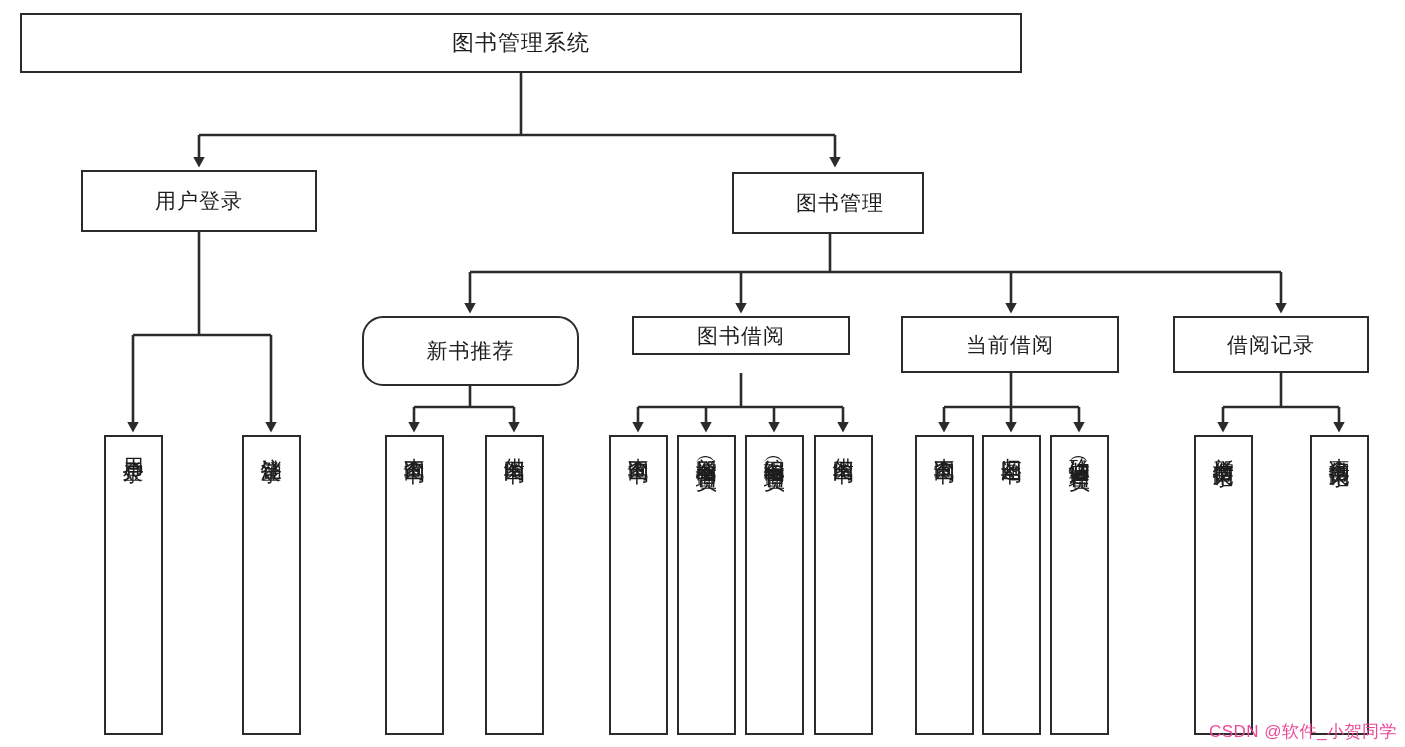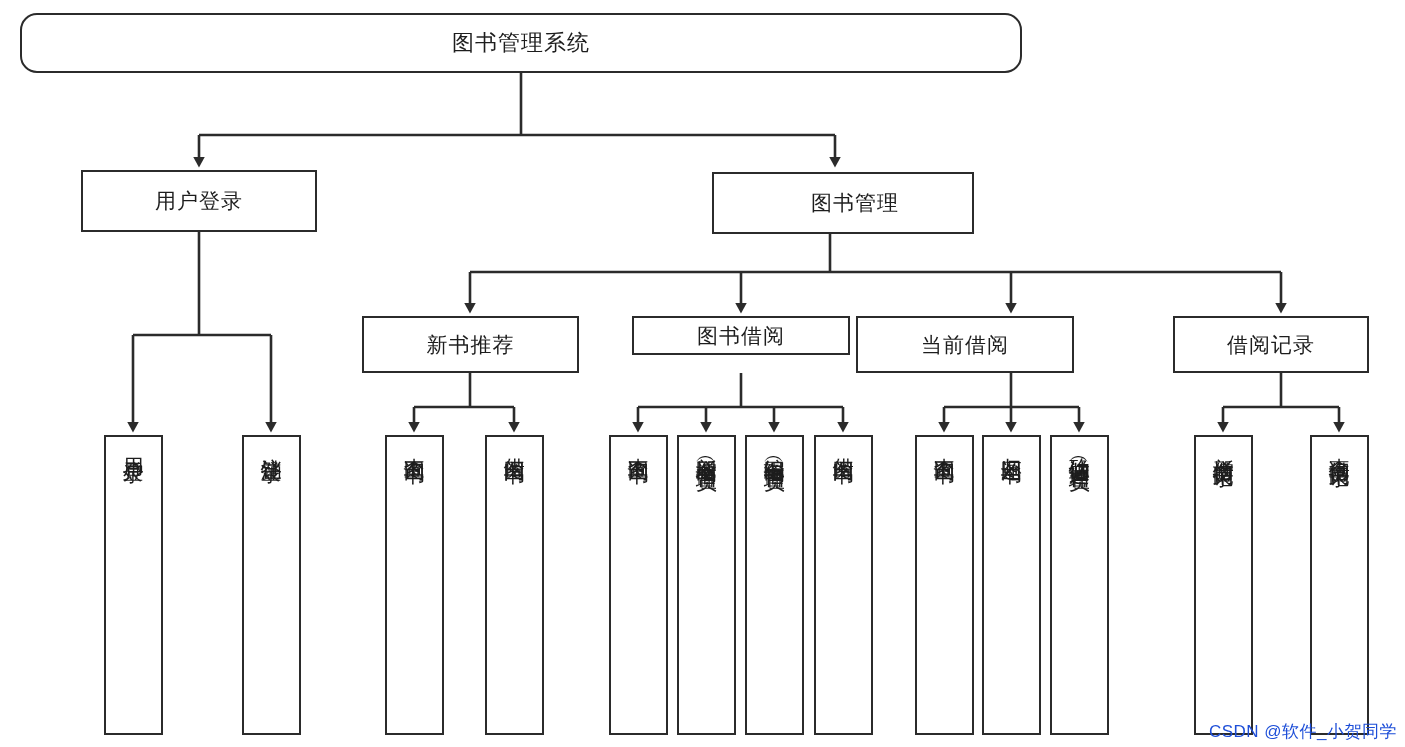--- a/index.html
+++ b/index.html
@@ -42,21 +42,20 @@
   .node.root,
   .node.lvl2,
   .node.lvl3 {
     font-size: 21px;
     letter-spacing: 1px;
     line-height: 1.2;
     white-space: nowrap;
   }
   .node.root {
     font-size: 22px;
-    border-radius: 17px;
   }
   
   .node.leaf {
     align-items: flex-start;
     justify-content: center;
     padding-top: 4px;
   }
   .node.leaf .vtext {
     writing-mode: vertical-rl;
     text-orientation: upright;
@@ -65,21 +64,21 @@
     letter-spacing: 2px;
     white-space: nowrap;
     text-align: start;
   }
   
   #watermark {
     position: absolute;
     right: 8px;
     bottom: 4px;
     font-size: 17px;
-    color: #1d4ed8;
+    color: #ec4899;
     white-space: nowrap;
     z-index: 5;
     letter-spacing: 0.5px;
   }
 </style>
 </head>
 <body>
 
 <div id="canvas">
 
@@ -136,33 +135,33 @@
   </svg>
 
   <div class="node root" style="left:20px; top:13px; width:1002px; height:60px;">
     <span>图书管理系统</span>
   </div>
 
   <div class="node lvl2" style="left:81px; top:170px; width:236px; height:62px;">
     <span>用户登录</span>
   </div>
 
-  <div class="node lvl2" style="left:712px; top:172px; width:262px; height:62px;padding-left:24px;">
+  <div class="node lvl2" style="left:732px; top:172px; width:192px; height:62px;padding-left:24px;">
     <span>图书管理</span>
   </div>
 
-  <div class="node lvl3" style="left:362px; top:316px; width:217px; height:57px;">
+  <div class="node lvl3" style="left:362px; top:316px; width:217px; height:70px;border-radius:21px;">
     <span>新书推荐</span>
   </div>
 
   <div class="node lvl3" style="left:632px; top:316px; width:218px; height:39px;">
     <span>图书借阅</span>
   </div>
 
-  <div class="node lvl3" style="left:856px; top:316px; width:218px; height:57px;">
+  <div class="node lvl3" style="left:901px; top:316px; width:218px; height:57px;">
     <span>当前借阅</span>
   </div>
 
   <div class="node lvl3" style="left:1173px; top:316px; width:196px; height:57px;">
     <span>借阅记录</span>
   </div>
 
   <div class="node leaf" style="left:104px; top:435px; width:59px; height:300px;">
     <span class="vtext">用户登录</span>
   </div>

